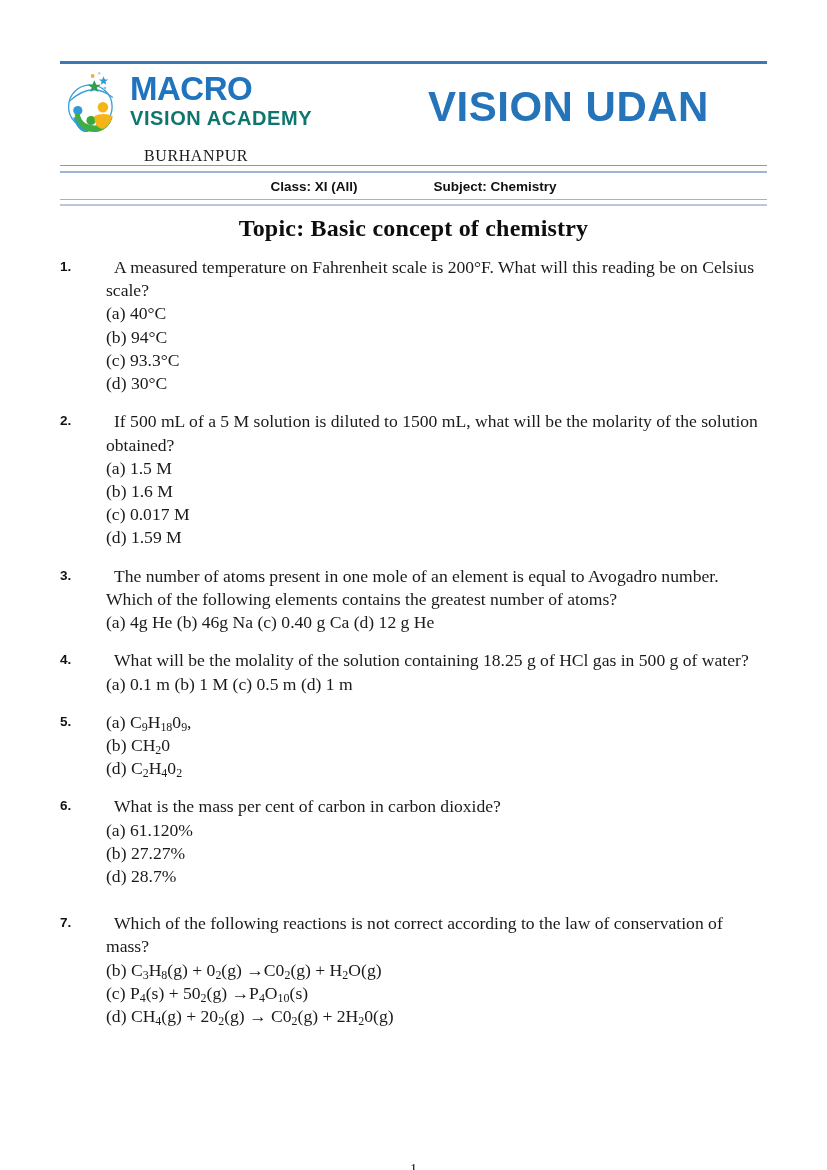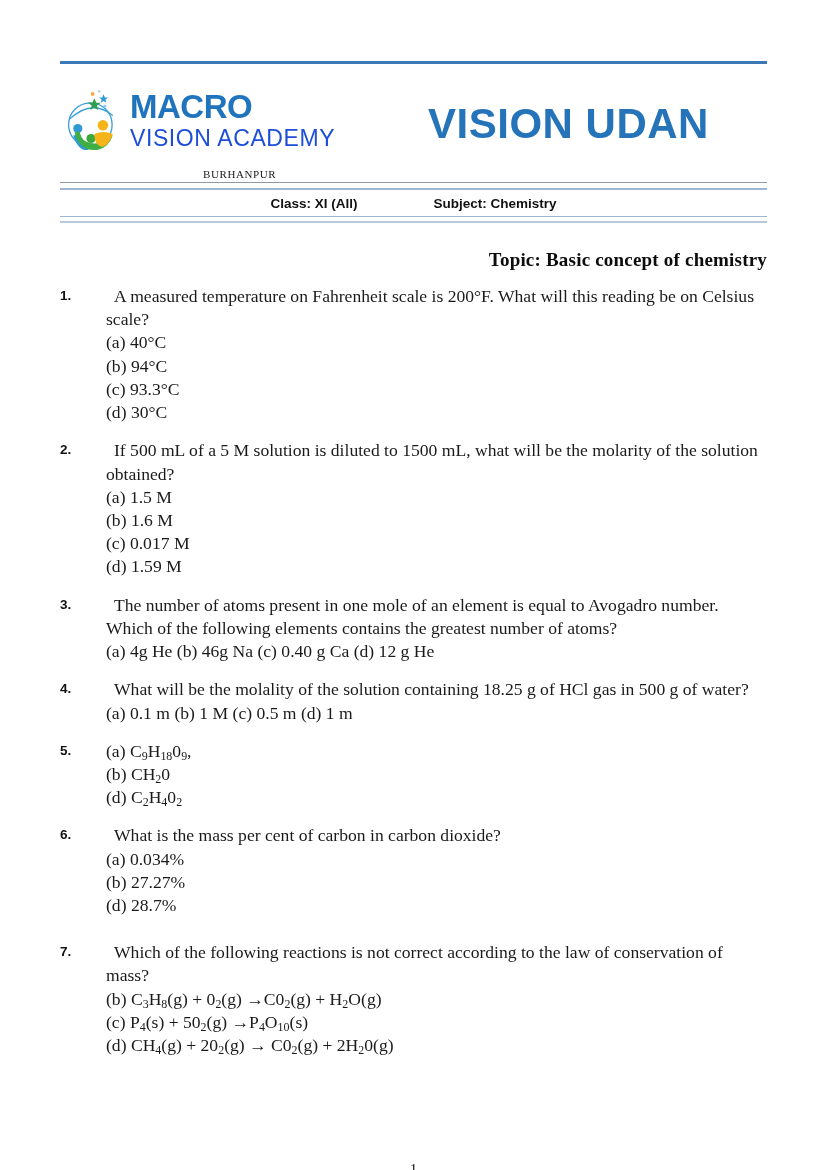--- a/index.html
+++ b/index.html
@@ -28,21 +28,21 @@
   .header-top-rule {
     margin-top: 61px;
     height: 3px;
     background: #3b78b5;
   }
 
   .masthead {
     display: flex;
     align-items: center;
     height: 96px;
-    padding-top: 20px;
+    padding-top: 3px;
   }
 
   .brand-block {
     display: flex;
     align-items: flex-start;
     width: 310px;
     flex: none;
   }
 
   .logo-mark {
@@ -59,32 +59,32 @@
   .brand-name {
     font-family: "Liberation Sans", sans-serif;
     font-weight: bold;
     font-size: 33px;
     letter-spacing: -0.5px;
     color: #1f74bd;
     line-height: 1;
   }
   .brand-sub {
     font-family: "Liberation Sans", sans-serif;
-    font-size: 23px;
+    font-size: 20px;
     letter-spacing: 0.6px;
-    color: #1d4ed8;
+    color: #0f766e;
     line-height: 1.15;
     margin-top: 2px;
+    font-weight: bold;
   }
   .brand-city {
     font-family: "Liberation Serif", serif;
-    font-size: 11px;
+    font-size: 16px;
     letter-spacing: 0.6px;
     color: #1a1a1a;
-    text-align: center;
     margin-top: 17px;
     padding-left: 14px;
   }
 
   .masthead-title {
     flex: 1;
     text-align: center;
     font-family: "Liberation Sans", sans-serif;
     font-weight: bold;
     font-size: 42px;
@@ -112,27 +112,27 @@
   }
   .classrow .cls { margin-right: 76px; }
 
   .rule-double-bottom {
     height: 4px;
     border-top: 1px solid #9fb4cd;
     border-bottom: 2px solid #b9c9dc;
   }
 
   .topic {
-    text-align: right;
+    text-align: center;
     font-family: "Liberation Serif", serif;
     font-weight: bold;
-    font-size: 19px;
+    font-size: 24px;
     letter-spacing: 0.2px;
     color: #0d0d0d;
-    margin-top: 26px;
+    margin-top: 9px;
   }
 
   
   .qlist {
     margin-top: 14px;
   }
   .qitem {
     display: flex;
     align-items: flex-start;
   }
@@ -271,21 +271,21 @@
           <div class="opt">(a) C<sub>9</sub>H<sub>18</sub>0<sub>9</sub>,</div>
           <div class="opt">(b) CH<sub>2</sub>0</div>
           <div class="opt">(d) C<sub>2</sub>H<sub>4</sub>0<sub>2</sub></div>
         </div>
       </div>
       <div class="gap-md"></div>
       <div class="qitem">
         <div class="qnum">6.</div>
         <div class="qbody">
           <div class="qtext">What is the mass per cent of carbon in carbon dioxide?</div>
-          <div class="opt">(a) 0.034%</div>
+          <div class="opt">(a) 61.120%</div>
           <div class="opt">(b) 27.27%</div>
           <div class="opt">(d) 28.7%</div>
         </div>
       </div>
       <div class="gap-lg"></div>
       <div class="qitem">
         <div class="qnum">7.</div>
         <div class="qbody">
           <div class="qtext">Which of the following reactions is not correct according to the law of conservation of mass?</div>
           <div class="opt">(b) C<sub>3</sub>H<sub>8</sub>(g) + 0<sub>2</sub>(g) →C0<sub>2</sub>(g) + H<sub>2</sub>O(g)</div>

